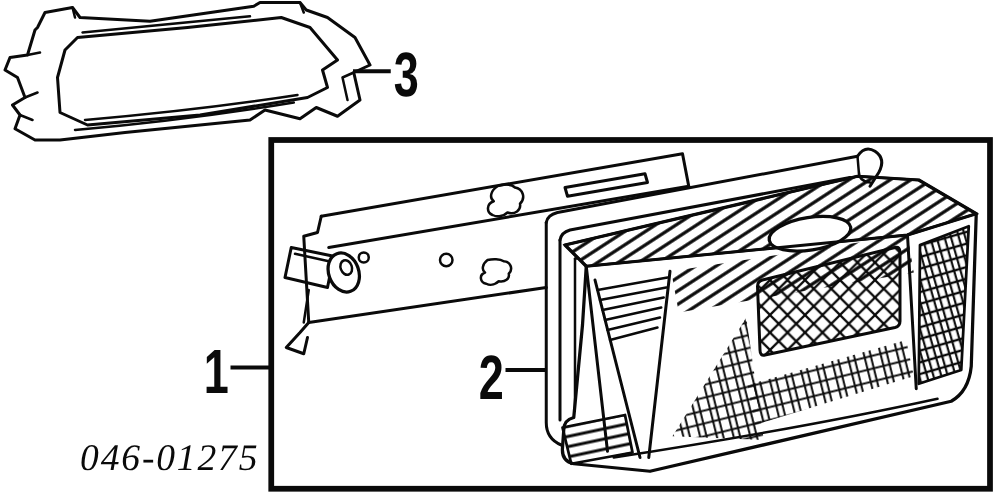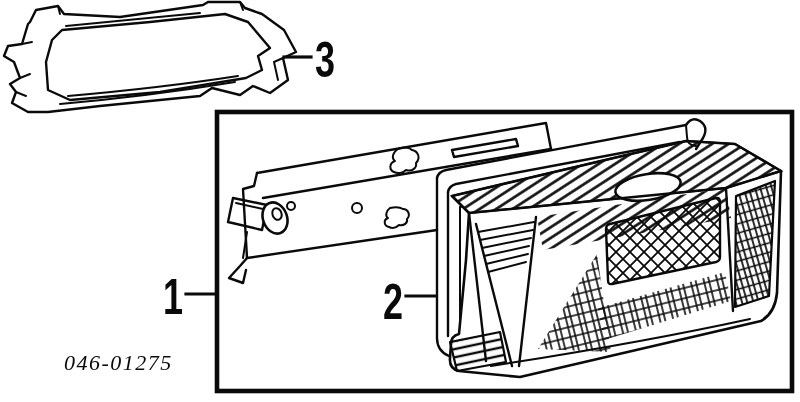--- a/index.html
+++ b/index.html
@@ -25,21 +25,21 @@
     color:#0a0a0a;
     transform:scaleX(0.72);
     letter-spacing:0;
     user-select:none;
   }
   .part-number{
     position:absolute;
     left:64px;top:350px;
     font-family:"Liberation Serif",serif;
     font-style:italic;
-    font-size:22px;
+    font-size:30px;
     letter-spacing:1.5px;
     color:#0a0a0a;
     user-select:none;
   }
 </style>
 </head>
 <body>
 
 <div class="stage">
 

